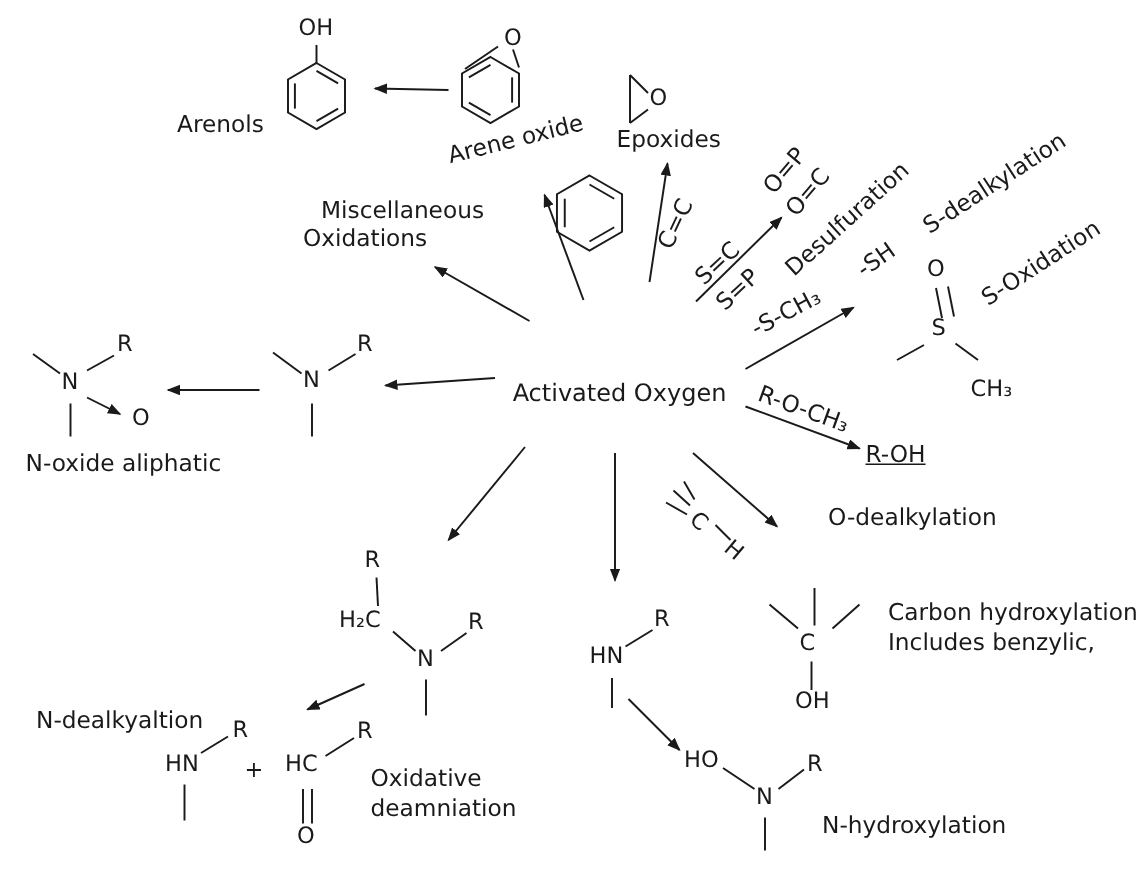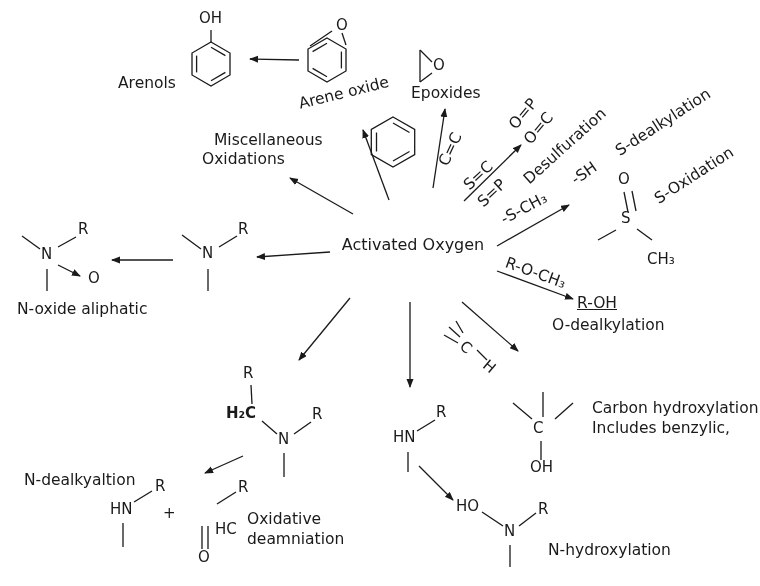--- a/index.html
+++ b/index.html
@@ -130,44 +130,44 @@
   <div class="lbl rot" style="left:526px; top:172px; transform:rotate(-42deg);">Desulfuration</div>
   <div class="lbl rot" style="left:573px; top:172px; transform:rotate(-35deg);">-SH</div>
   <div class="lbl rot" style="left:617px; top:143px; transform:rotate(-33deg);">S-dealkylation</div>
   <div class="lbl rot" style="left:656px; top:191px; transform:rotate(-33deg);">S-Oxidation</div>
   <div class="lbl rot" style="left:502px; top:211px; transform:rotate(-28deg);">-S-CH₃</div>
 
   <div class="lbl atom" style="left:618px; top:170px;">O</div>
   <div class="lbl atom" style="left:621px; top:209px;">S</div>
   <div class="lbl atom" style="left:647px; top:250px;">CH₃</div>
 
-  <div class="lbl ctr" style="left:333px; top:236px; width:160px;">Activated Oxygen</div>
+  <div class="lbl ctr" style="left:333px; top:253px; width:160px;">Activated Oxygen</div>
 
   <div class="lbl rot" style="left:506px; top:253px; transform:rotate(20deg);">R-O-CH₃</div>
   <div class="lbl" style="left:577px; top:294px;text-decoration:underline;">R-OH</div>
-  <div class="lbl" style="left:552px; top:316px;text-align:center;">O-dealkylation</div>
+  <div class="lbl" style="left:552px; top:336px;text-align:center;">O-dealkylation</div>
 
   <div class="lbl atom" style="left:41px; top:245px;">N</div>
   <div class="lbl atom" style="left:78px; top:220px;">R</div>
   <div class="lbl atom" style="left:88px; top:269px;">O</div>
   <div class="lbl" style="left:17px; top:300px;">N-oxide aliphatic</div>
 
   <div class="lbl atom" style="left:202px; top:244px;">N</div>
   <div class="lbl atom" style="left:238px; top:220px;">R</div>
 
   <div class="lbl atom" style="left:243px; top:364px;">R</div>
-  <div class="lbl atom" style="left:226px; top:404px;font-weight:bold;">H₂C</div>
+  <div class="lbl atom" style="left:226px; top:404px;">H₂C</div>
   <div class="lbl atom" style="left:278px; top:430px;">N</div>
   <div class="lbl atom" style="left:312px; top:405px;">R</div>
 
   <div class="lbl" style="left:24px; top:471px;">N-dealkyaltion</div>
   <div class="lbl atom" style="left:155px; top:477px;">R</div>
   <div class="lbl atom" style="left:110px; top:500px;">HN</div>
   <div class="lbl atom" style="left:163px; top:504px;">+</div>
-  <div class="lbl atom" style="left:190px; top:520px;margin-left:25px;">HC</div>
+  <div class="lbl atom" style="left:190px; top:500px;">HC</div>
   <div class="lbl atom" style="left:238px; top:478px;">R</div>
   <div class="lbl atom" style="left:198px; top:548px;">O</div>
   <div class="lbl" style="left:247px; top:510px;">Oxidative</div>
   <div class="lbl" style="left:247px; top:530px;">deamniation</div>
 
   <div class="lbl atom" style="left:393px; top:428px;">HN</div>
   <div class="lbl atom" style="left:436px; top:403px;">R</div>
   <div class="lbl atom" style="left:456px; top:497px;">HO</div>
   <div class="lbl atom" style="left:504px; top:522px;">N</div>
   <div class="lbl atom" style="left:538px; top:500px;">R</div>

